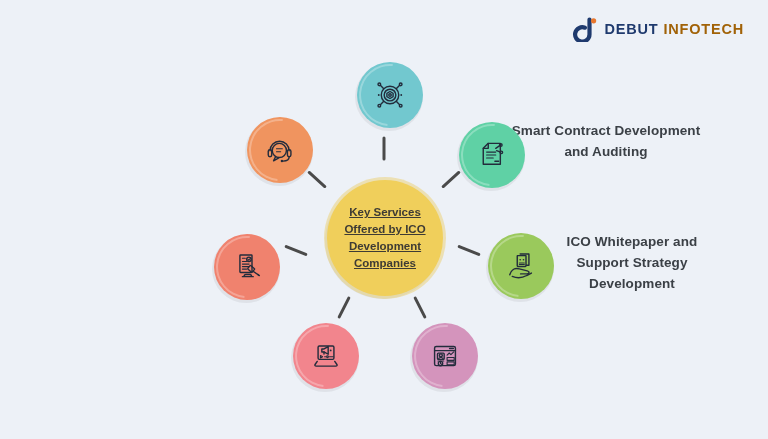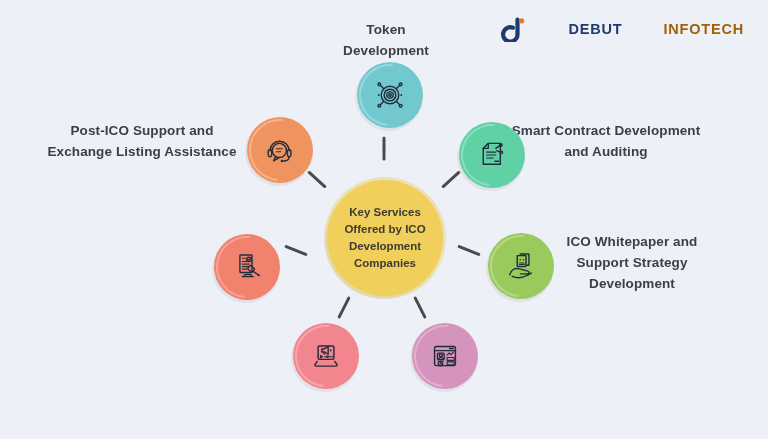--- a/index.html
+++ b/index.html
@@ -2,38 +2,38 @@
 <html><head>
 <meta charset="utf-8">
 <style>
   html,body{margin:0;padding:0;}
   body{font-family:"Liberation Sans",sans-serif;}
   .stage{position:relative;width:768px;height:439px;overflow:hidden;background:#EDF1F7;}
 
   
   .logo{position:absolute;top:16px;right:24px;display:flex;align-items:center;gap:7px;}
   .logo .mark{display:block;}
-  .logo .word{font-size:14.5px;font-weight:700;letter-spacing:.8px;margin-left:36px;}
+  .logo .word{font-size:14.5px;font-weight:700;letter-spacing:.8px;}
   .logo .w1{margin-right:5px;}
 
   
   .stroke{position:absolute;width:24px;height:3px;border-radius:3px;background:#4A4A4A;}
   .s-top{left:372px;top:147px;transform:rotate(90deg);}
   .s-tl{left:305px;top:178px;transform:rotate(42deg);}
   .s-tr{left:439px;top:178px;transform:rotate(-42deg);}
   .s-l{left:284px;top:249px;transform:rotate(22deg);}
   .s-r{left:457px;top:249px;transform:rotate(22deg);}
   .s-bl{left:332px;top:306px;transform:rotate(117deg);}
   .s-br{left:408px;top:306px;transform:rotate(63deg);}
 
   
   .center-node{position:absolute;left:327px;top:180px;width:116px;height:116px;border-radius:50%;
     display:flex;align-items:center;justify-content:center;text-align:center;
     box-shadow:0 0 0 3px rgba(236,201,80,.40), -2px 3px 0 0 rgba(0,0,0,.05);}
-  .center-node span{display:block;width:100px;font-size:11.5px;line-height:17px;font-weight:700;color:#3E3B34;}
+  .center-node span{display:block;width:100px;font-size:11.5px;line-height:17px;font-weight:700;color:#3E3B34;text-decoration:underline;}
 
   
   .node{position:absolute;width:66px;height:66px;border-radius:50%;
     display:flex;align-items:center;justify-content:center;
     box-shadow:-1px 2px 0 1px rgba(0,0,0,.06);}
   .node::after{content:"";position:absolute;inset:2px;border-radius:50%;
     border:2px solid rgba(255,255,255,.28);border-bottom-color:transparent;border-right-color:transparent;
     transform:rotate(-40deg);}
   .n-token{left:357px;top:62px;}
   .n-postico{left:247px;top:117px;}
@@ -76,41 +76,39 @@
   <div class="stroke s-tr" style="background-color: rgb(74, 74, 74);"></div>
   <div class="stroke s-l" style="background-color: rgb(74, 74, 74);"></div>
   <div class="stroke s-r" style="background-color: rgb(74, 74, 74);"></div>
   <div class="stroke s-bl" style="background-color: rgb(74, 74, 74);"></div>
   <div class="stroke s-br" style="background-color: rgb(74, 74, 74);"></div>
 
   <div class="center-node" style="background-color: rgb(240, 207, 91);">
     <span>Key Services Offered by ICO Development Companies</span>
   </div>
 
-  <div class="lbl l-token">Token Development</div>
   <div class="node n-token" style="background-color: rgb(114, 200, 207);">
     <svg viewBox="0 0 48 48">
       <circle cx="24" cy="24" r="10.5"></circle>
       <circle cx="24" cy="24" r="7"></circle>
       <path d="M24 19.8l3.7 2.1v4.2L24 28.2l-3.7-2.1v-4.2z"></path>
       <circle cx="24" cy="24" r="1.5"></circle>
       <path d="M31.5 16.5l3.8-3.8"></path>
         <circle cx="36.8" cy="11.2" r="1.6"></circle>
       <path d="M16.5 16.5l-3.8-3.8"></path>
         <circle cx="11.2" cy="11.2" r="1.6"></circle>
       <path d="M31.5 31.5l3.8 3.8"></path>
         <circle cx="36.8" cy="36.8" r="1.6"></circle>
       <path d="M16.5 31.5l-3.8 3.8"></path>
         <circle cx="11.2" cy="36.8" r="1.6"></circle>
       <circle class="f" cx="37.5" cy="24" r="1.1"></circle>
       <circle class="f" cx="10.5" cy="24" r="1.1"></circle>
     </svg>
   </div>
 
-  <div class="lbl l-postico">Post-ICO Support and Exchange Listing Assistance</div>
   <div class="node n-postico" style="background-color: rgb(240, 148, 95);">
     <svg viewBox="0 0 48 48">
       <circle cx="23.2" cy="24.5" r="8.5"></circle>
       <path d="M18.8 31.8L16.3 37l5.8-3.2"></path>
       <path class="thin" d="M19.8 22.5h7M19.8 26h5"></path>
       <path d="M12 25a11.5 11.5 0 0 1 23 0"></path>
       <rect x="9.9" y="23.5" width="4.2" height="8.5" rx="2.1"></rect>
       <rect x="32.9" y="23.5" width="4.2" height="8.5" rx="2.1"></rect>
       <path d="M35 32.2c0 3.4-3.4 5.1-7.3 5.1"></path>
       <circle class="f" cx="26.3" cy="37.3" r="1.5"></circle>

